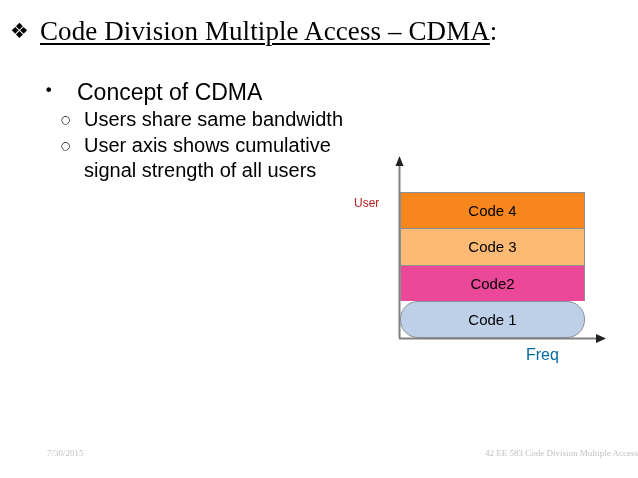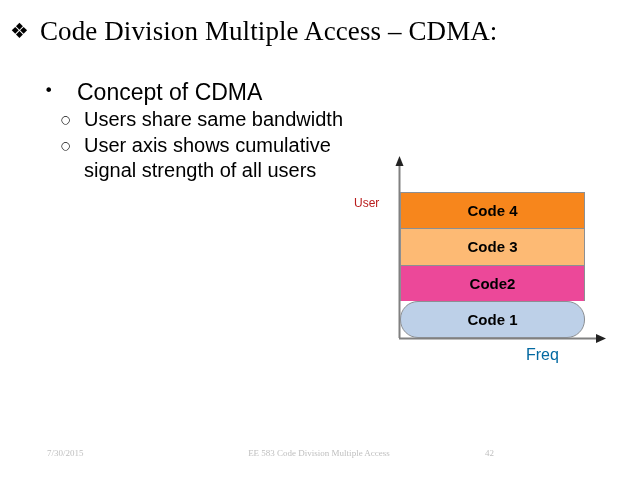--- a/index.html
+++ b/index.html
@@ -41,20 +41,21 @@
     padding-left: 2px;
   }
   #title-text {
     font-family: "Liberation Serif", serif;
     font-size: 27px;
     color: #000000;
     white-space: nowrap;
     letter-spacing: 0.1px;
   }
   #title-text .u {
+    text-decoration: underline;
     text-underline-offset: 3px;
     text-align: right;
   }
 
   
   #body-list {
     position: absolute;
     left: 44px;
     top: 78px;
     width: 320px;
@@ -112,21 +113,20 @@
     top: 0;
   }
   #bars {
     position: absolute;
     left: 60px;       
     top: 42px;        
     width: 185px;     
     height: 146px;    
     display: flex;
     flex-direction: column;
-    font-weight: bold;
   }
   .bar {
     flex: 1 1 0;
     display: flex;
     align-items: center;
     justify-content: center;
     font-size: 15px;
     color: #000000;
     border: 1px solid #8c8f93;
     border-bottom: none;
@@ -156,21 +156,21 @@
     position: absolute;
     left: 0;
     top: 448px;
     width: 534px;
     height: 18px;
     font-family: "Liberation Serif", serif;
     font-size: 9px;
     color: #bfbfbf;
   }
   #footer-date   { position: absolute; left: 47px;  top: 0; }
-  #footer-center { position: absolute; left: 0; top: 0; width: 638px; text-align: center; }
+  #footer-center { position: absolute; left: 0; top: 0; width: 638px; text-align: right; }
   #footer-page   { position: absolute; right: 40px; top: 0; }
 </style>
 </head>
 <body>
 
 <div id="slide">
 
   <div id="title-row">
     <span id="title-bullet">❖</span>
     <span id="title-text"><span class="u">Code Division Multiple Access – CDMA</span><span>:</span></span>

